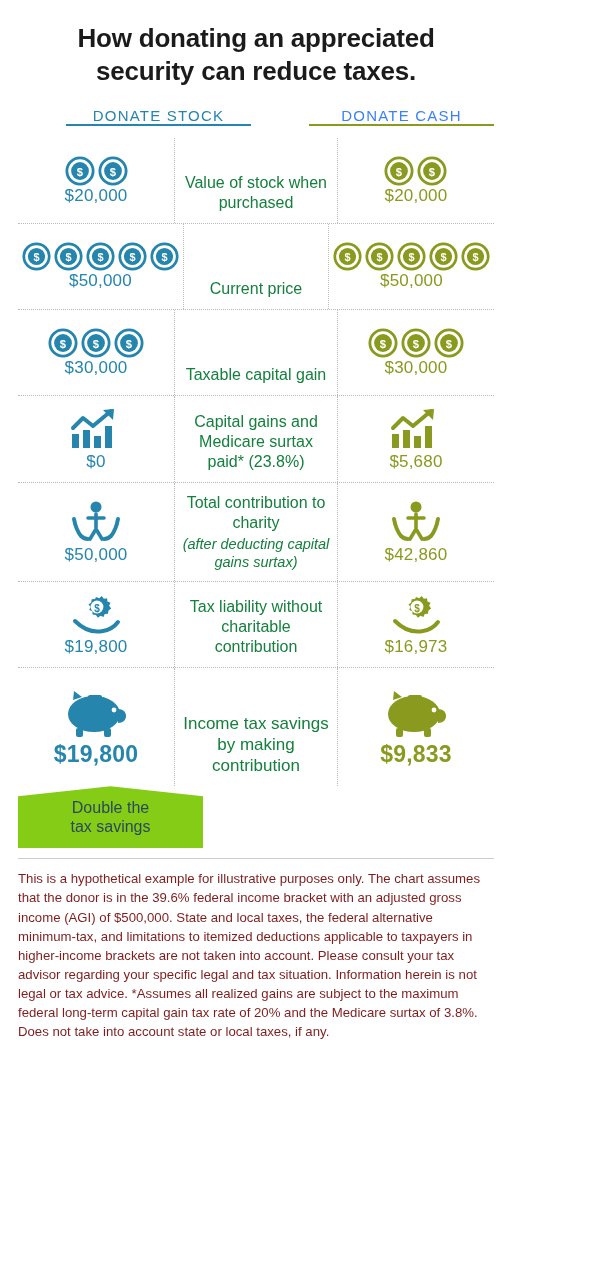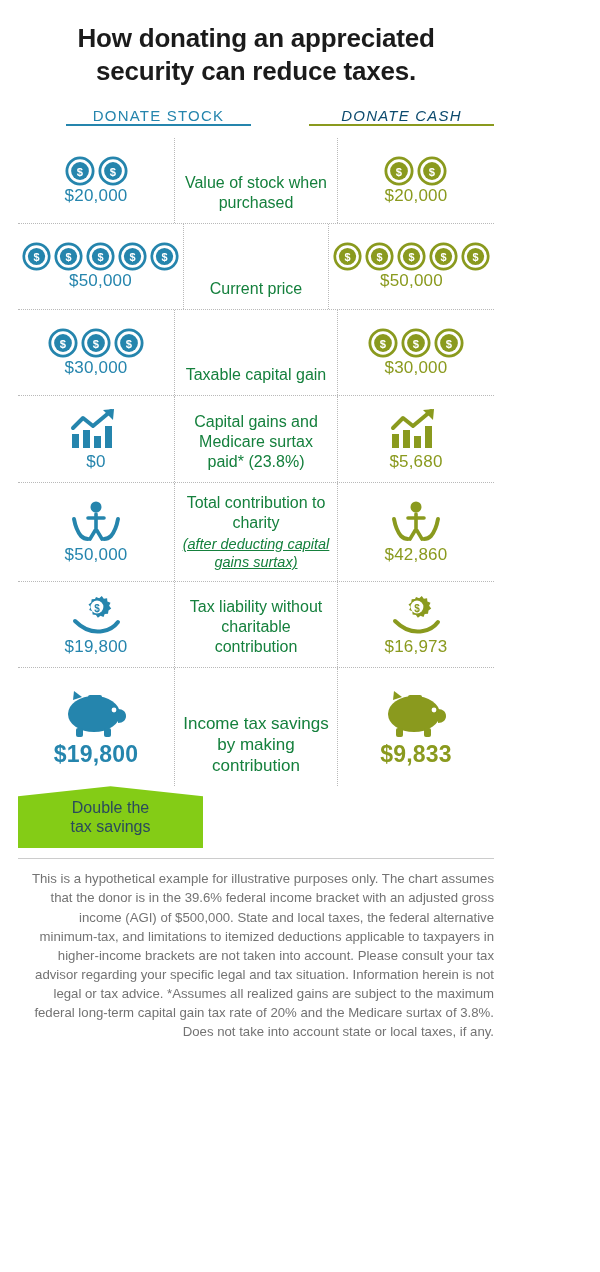--- a/index.html
+++ b/index.html
@@ -36,21 +36,21 @@
     margin-left: 48px;
   }
   .col-head {
     text-align: center;
     font-size: 15px;
     letter-spacing: 1.2px;
     padding-bottom: 8px;
   }
   .col-head.stock { width: 200px; color: #2585ad; }
   .col-head.label { width: 164px; }
-  .col-head.cash  { width: 200px; color: #0c4a6e; font-style: italic; }
+  .col-head.cash  { width: 200px; color: #3b82f6; }
 
   .header-rule-stock {
     height: 2px; background: #2585ad; width: 185px; margin: 0 auto;
   }
   .header-rule-cash {
     height: 2px; background: #8a9a1e; width: 185px; margin: 0 auto;
   }
 
   
   .rows { padding: 0 18px; }
@@ -79,21 +79,20 @@
     line-height: 1.25;
     border-left: 1px dotted #b9b9b9;
     border-right: 1px dotted #b9b9b9;
     justify-content: flex-end;
   }
   .cell.middle .sub {
     font-style: italic;
     font-size: 14.5px;
     display: block;
     margin-top: 2px;
-    text-decoration: underline;
   }
   .amount {
     font-size: 17px;
     letter-spacing: 0.2px;
   }
   .amount.big {
     font-size: 23px;
     font-weight: bold;
   }
   .row.final .cell.middle {
@@ -126,22 +125,21 @@
 
   
   .foot-rule {
     margin: 6px 18px 0 18px;
     border-top: 1px solid #cccccc;
   }
   .footnote {
     padding: 10px 18px 14px 18px;
     font-size: 13.2px;
     line-height: 1.45;
-    color: #737373;
-    text-align: right;
+    color: #7f1d1d;
   }
 </style>
 </head>
 <body>
 
 <div class="page">
 
   <div class="title">How donating an appreciated security can reduce taxes.</div>
 
   <div class="col-headers">

